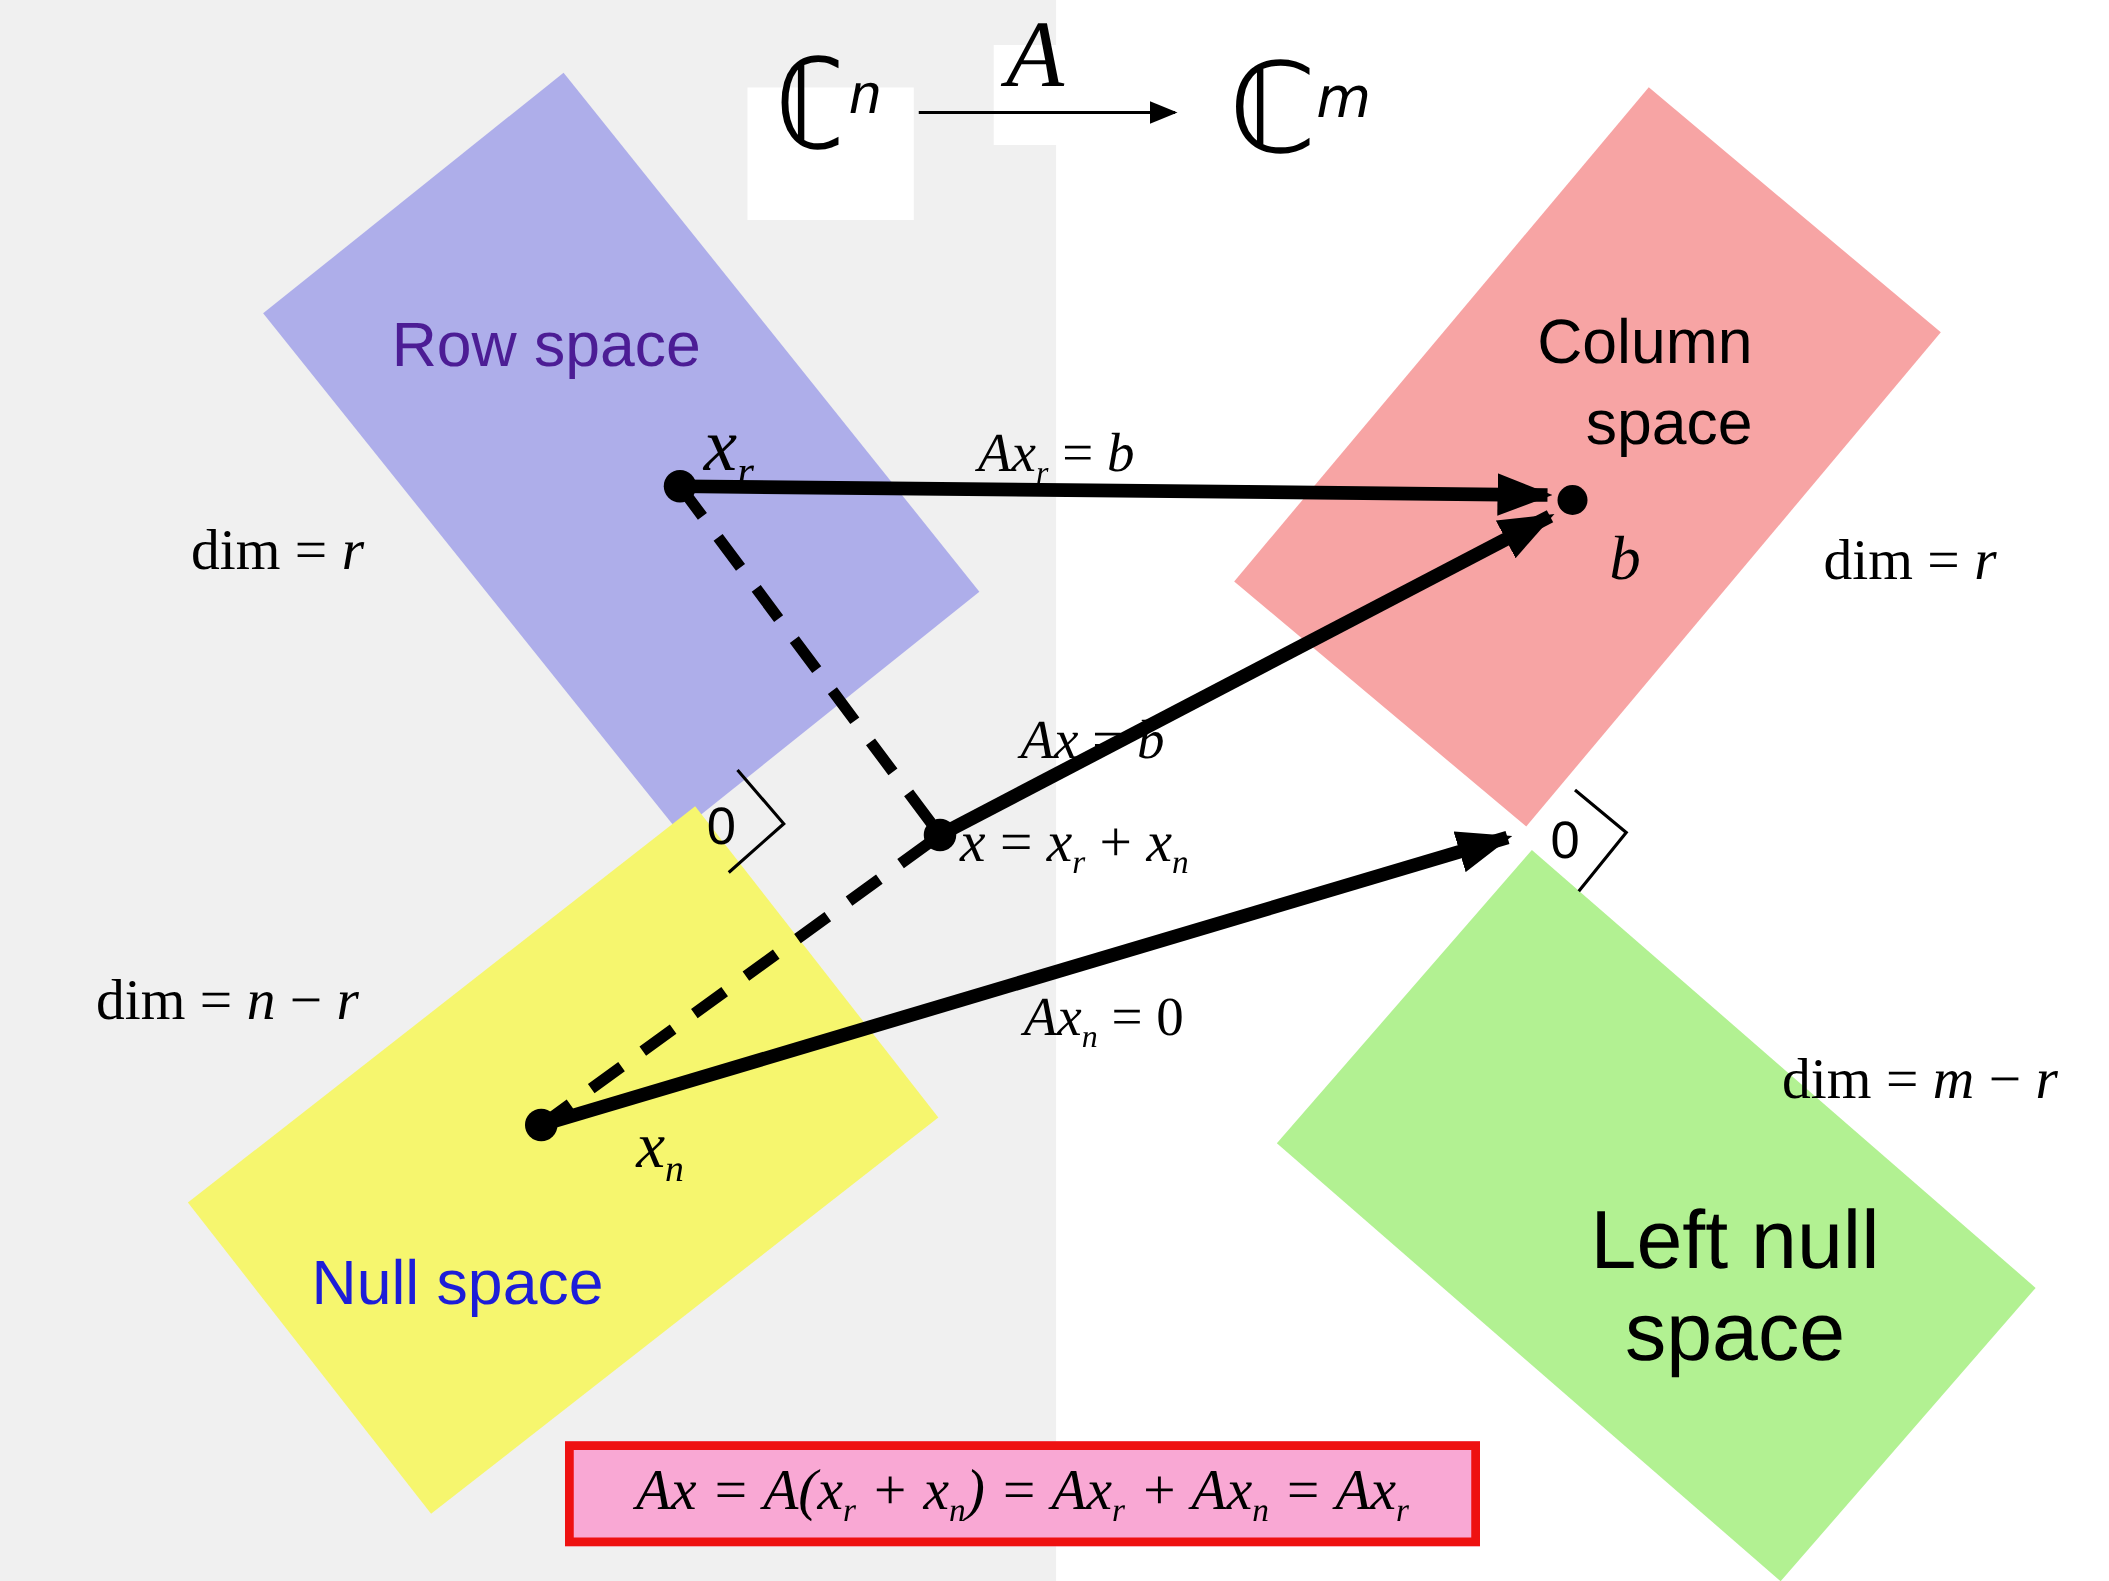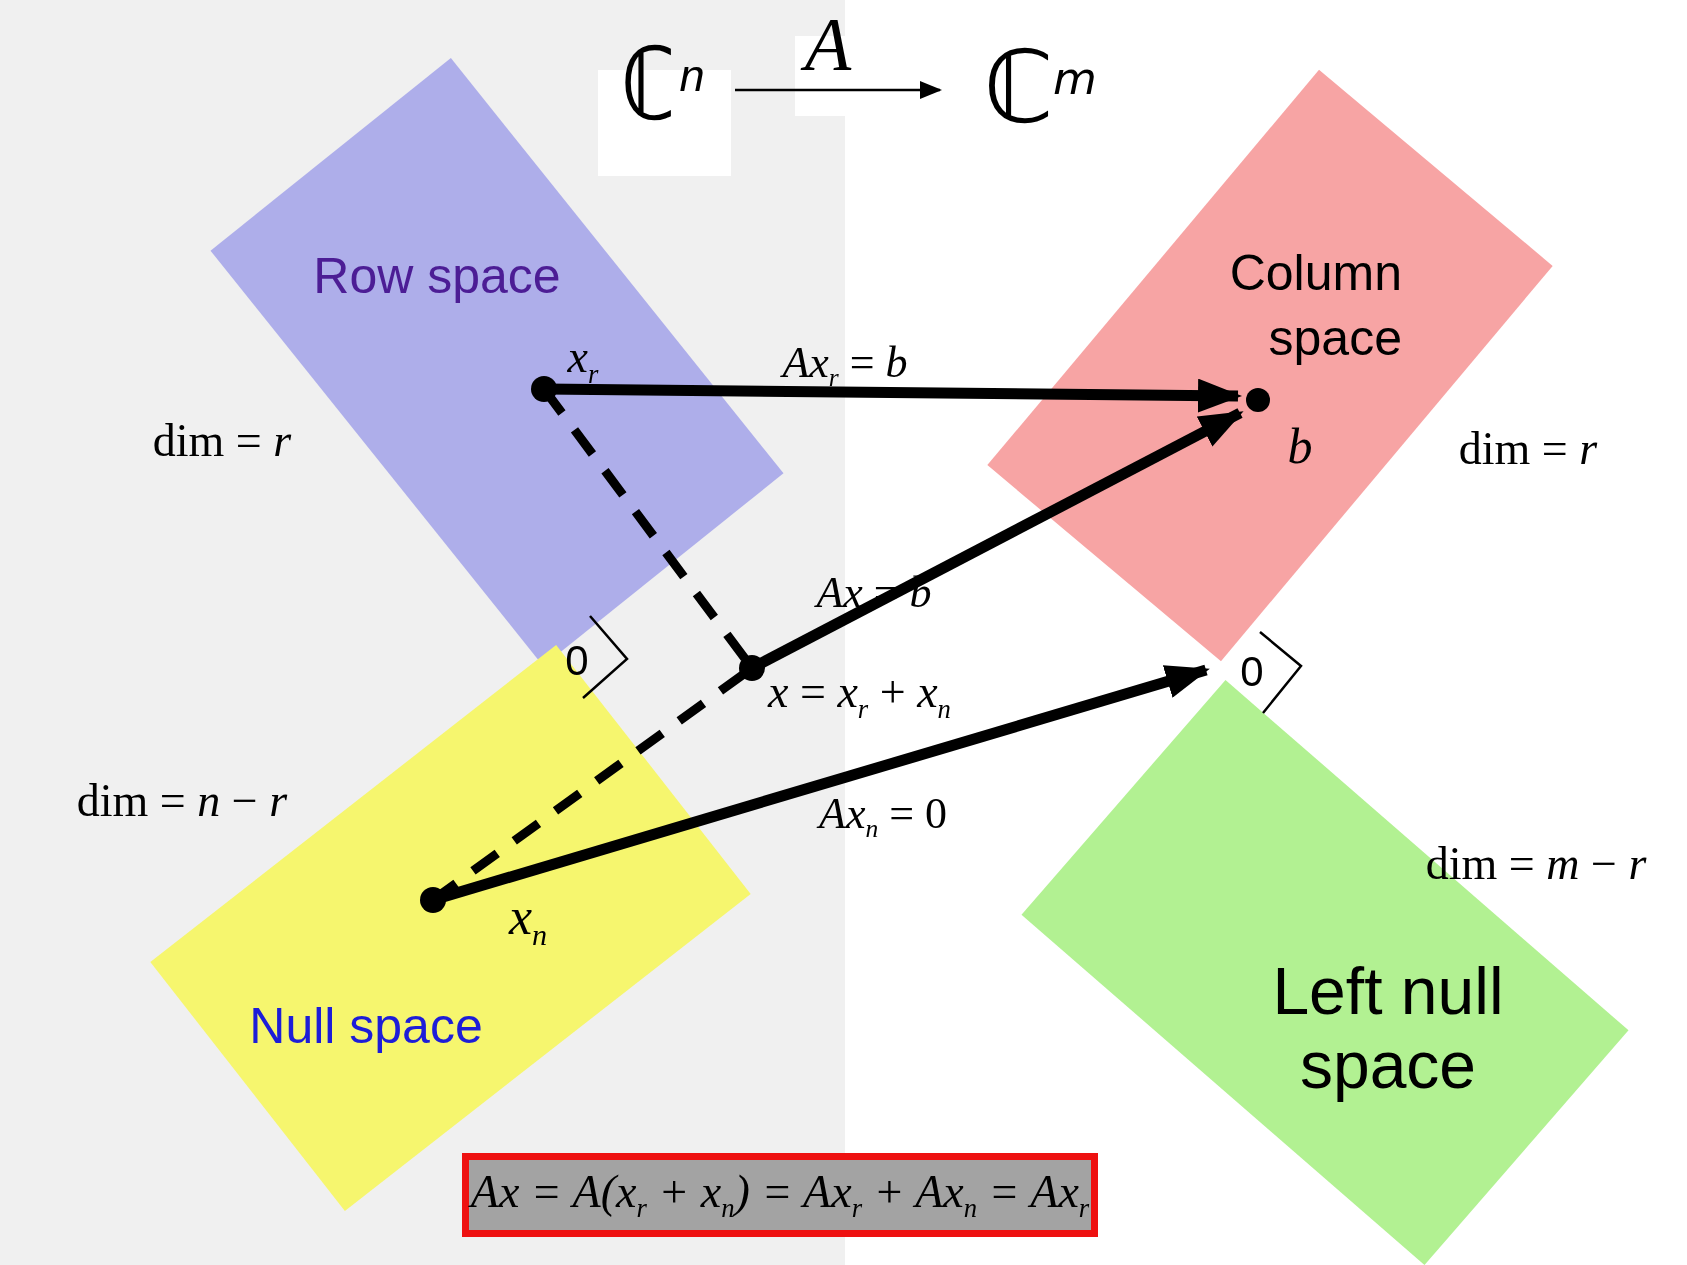--- a/index.html
+++ b/index.html
@@ -12,22 +12,22 @@
   .serif{font-family:"Liberation Serif","DejaVu Serif",serif;font-style:italic;}
   .serif-u{font-family:"Liberation Serif","DejaVu Serif",serif;font-style:normal;}
   .sans{font-family:"Liberation Sans","DejaVu Sans",sans-serif;font-style:normal;}
   .bb{font-family:"DejaVu Sans","DejaVu Serif",sans-serif;font-style:normal;}
   sub{font-size:0.58em;font-style:italic;}
   sup{font-size:0.45em;vertical-align:0.62em;}
   i{font-style:italic;}
   .dim{font-size:46px;}
   .maplbl{font-size:44px;}
   svg{position:absolute;left:0;top:0;}
-  #eq-box{position:absolute;left:462px;top:1153px;width:636px;height:84px;
-          background:#a3a3a3;border:7px solid #ee1111;box-sizing:border-box;
+  #eq-box{position:absolute;left:452px;top:1153px;width:732px;height:84px;
+          background:#f9a8d4;border:7px solid #ee1111;box-sizing:border-box;
           display:flex;align-items:center;justify-content:center;}
   #eq-box .eq{font-size:46px;font-style:italic;}
   .twoline{line-height:65px;font-size:50px;}
 </style>
 </head>
 <body>
 
 <div id="canvas">
 
   
@@ -92,22 +92,22 @@
     <div>space</div>
   </div>
 
   
   <div class="lbl serif-u dim" style="left:222px;top:440px;">dim = <i>r</i></div>
   <div class="lbl serif-u dim" style="left:1528px;top:448px;">dim = <i>r</i></div>
   <div class="lbl serif-u dim" style="left:182px;top:800px;">dim = <i>n</i> − <i>r</i></div>
   <div class="lbl serif-u dim" style="left:1536px;top:823px;margin-top:40px;">dim = <i>m</i> − <i>r</i></div>
 
   
-  <div class="lbl serif-u" style="left:583px;top:360px;font-size:46px;"><i>x</i><sub><i>r</i></sub></div>
-  <div class="lbl serif-u" style="left:768px;top:676px;font-size:46px;transform:translate(0,-50%);margin-top:19px;"><i>x</i> = <i>x</i><sub><i>r</i></sub> + <i>x</i><sub><i>n</i></sub></div>
+  <div class="lbl serif-u" style="left:583px;top:360px;font-size:60px;"><i>x</i><sub><i>r</i></sub></div>
+  <div class="lbl serif-u" style="left:768px;top:676px;font-size:46px;transform:translate(0,-50%);"><i>x</i> = <i>x</i><sub><i>r</i></sub> + <i>x</i><sub><i>n</i></sub></div>
   <div class="lbl serif-u" style="left:484px;top:920px;font-size:52px;margin-left:44px;"><i>x</i><sub><i>n</i></sub></div>
   <div class="lbl serif-u" style="left:1300px;top:446px;font-size:50px;"><i>b</i></div>
 
   
   <div class="lbl serif-u maplbl" style="left:845px;top:365px;"><i>Ax</i><sub><i>r</i></sub> = <i>b</i></div>
   <div class="lbl serif-u maplbl" style="left:874px;top:592px;"><i>Ax</i> = <i>b</i></div>
   <div class="lbl serif-u maplbl" style="left:883px;top:816px;"><i>Ax</i><sub><i>n</i></sub> = 0</div>
 
   
   <div class="lbl sans" style="left:577px;top:661px;font-size:42px;">0</div>

